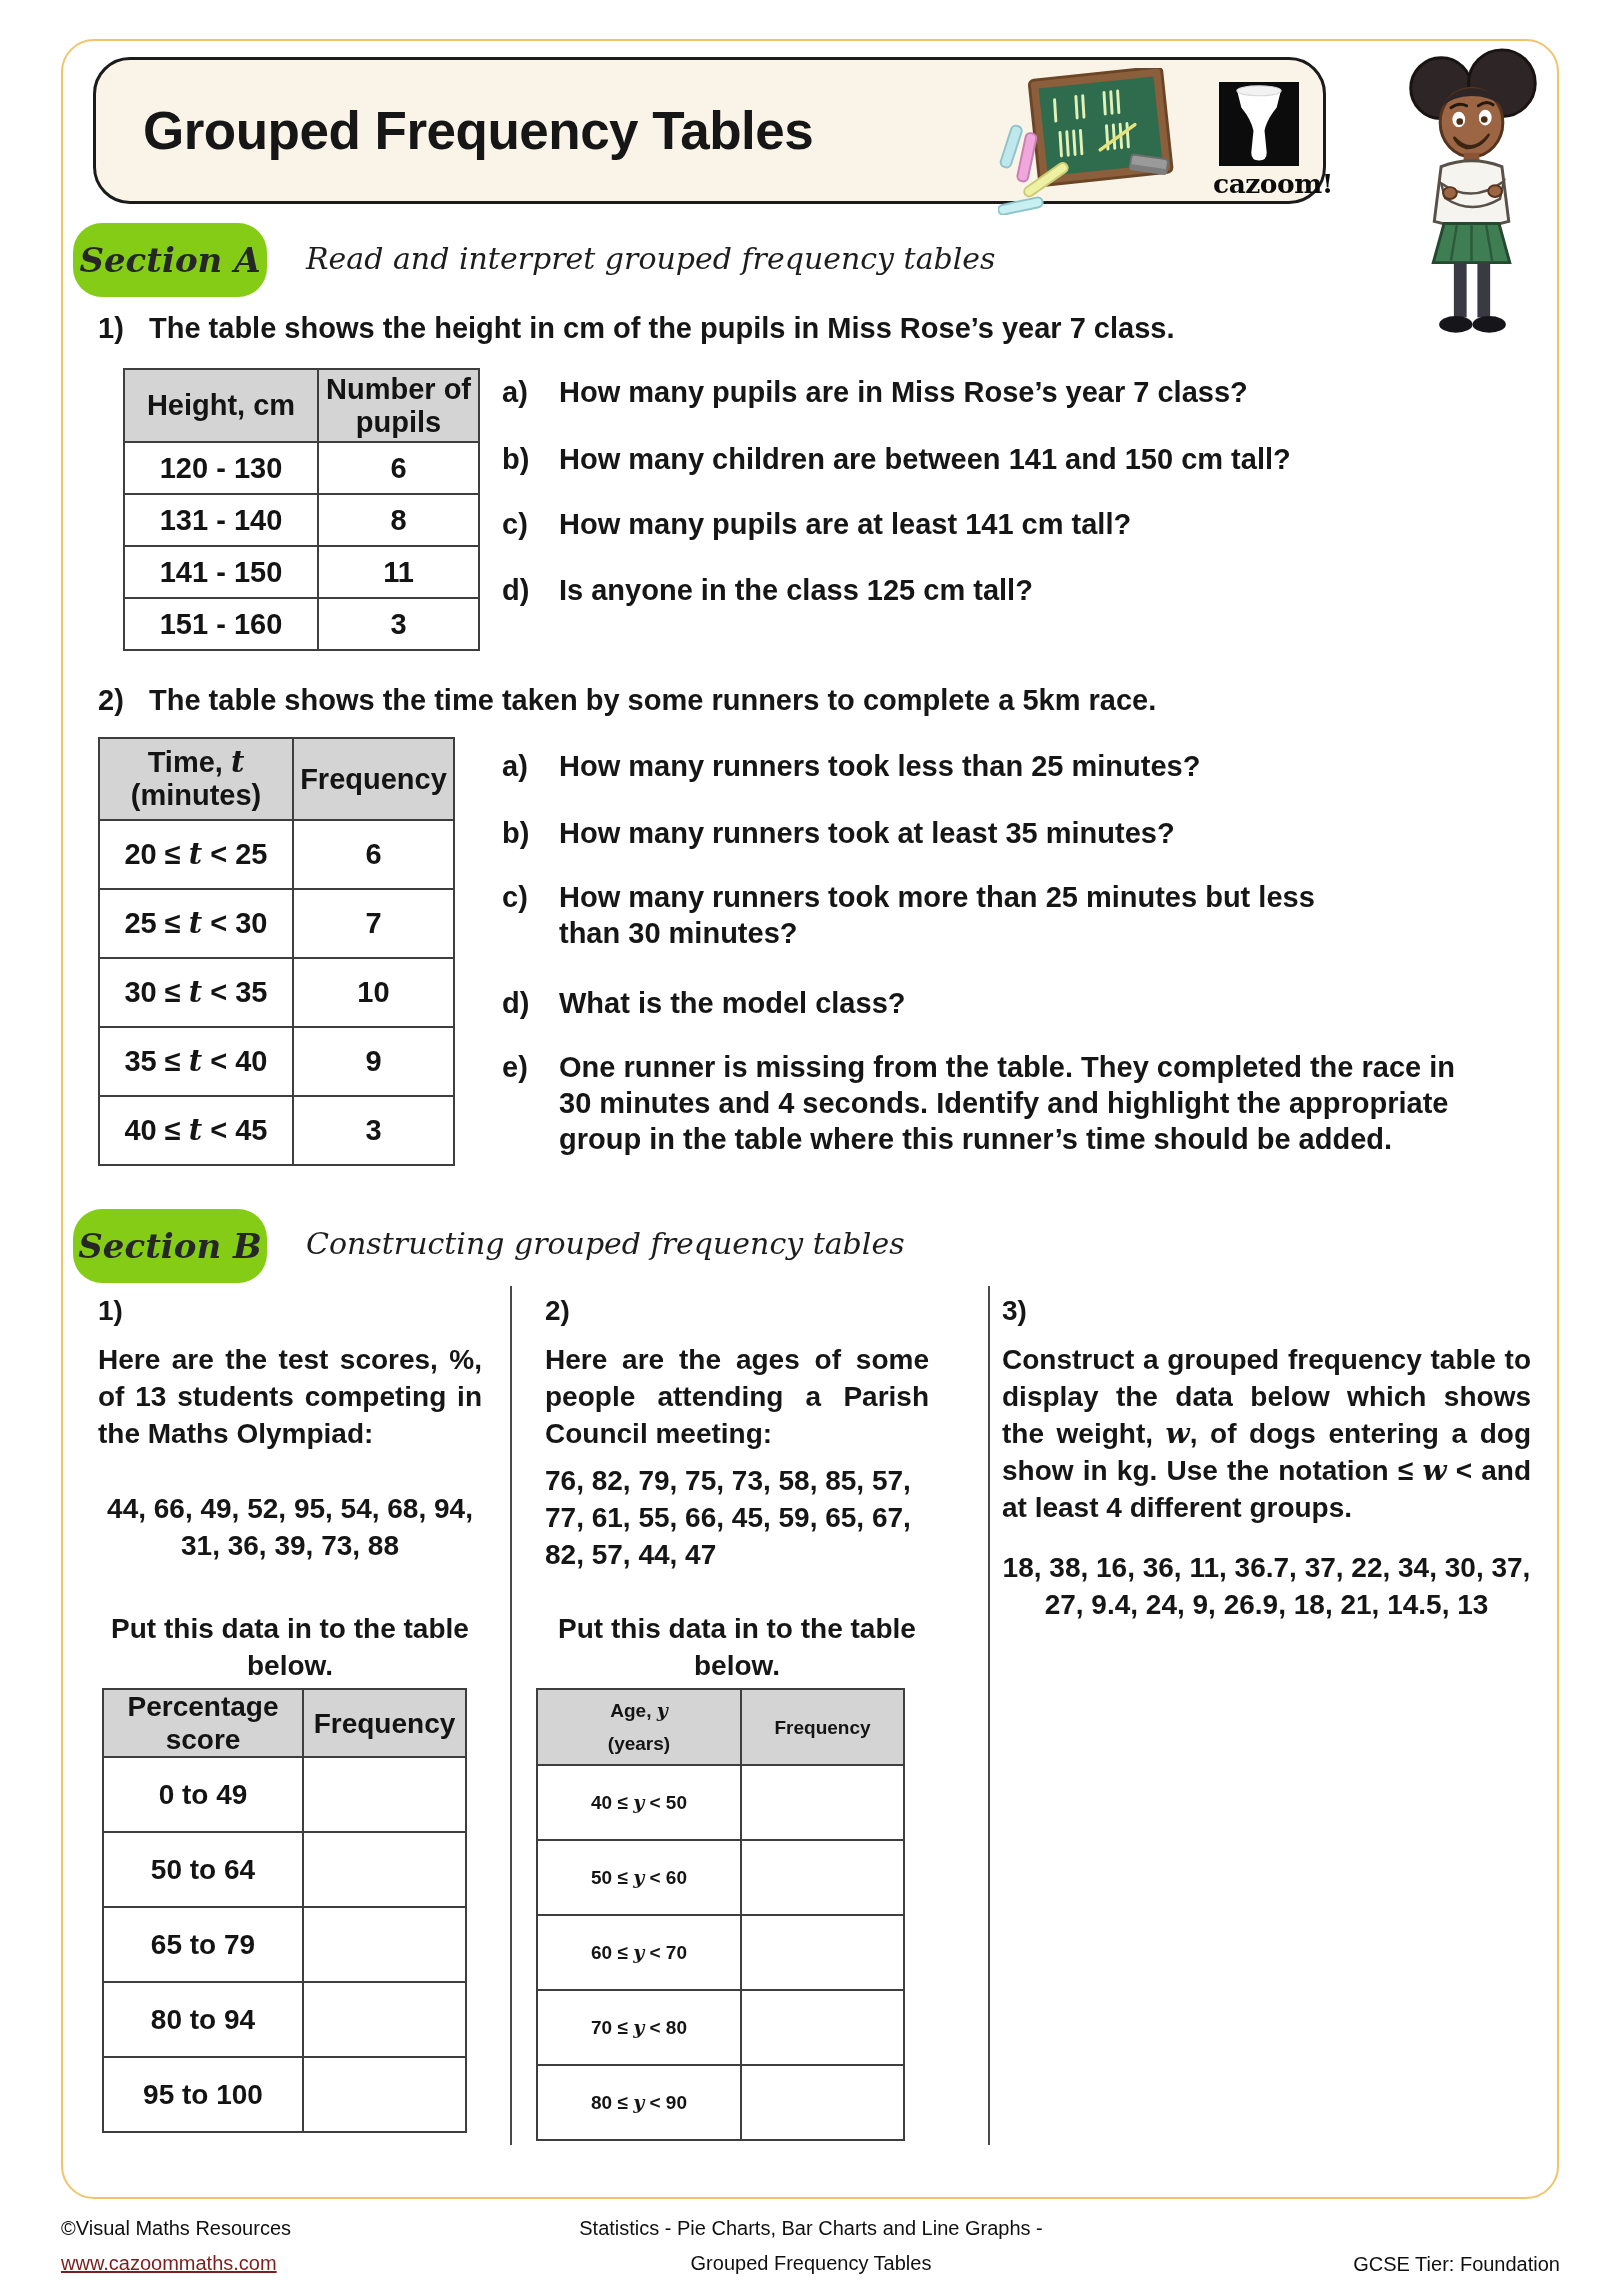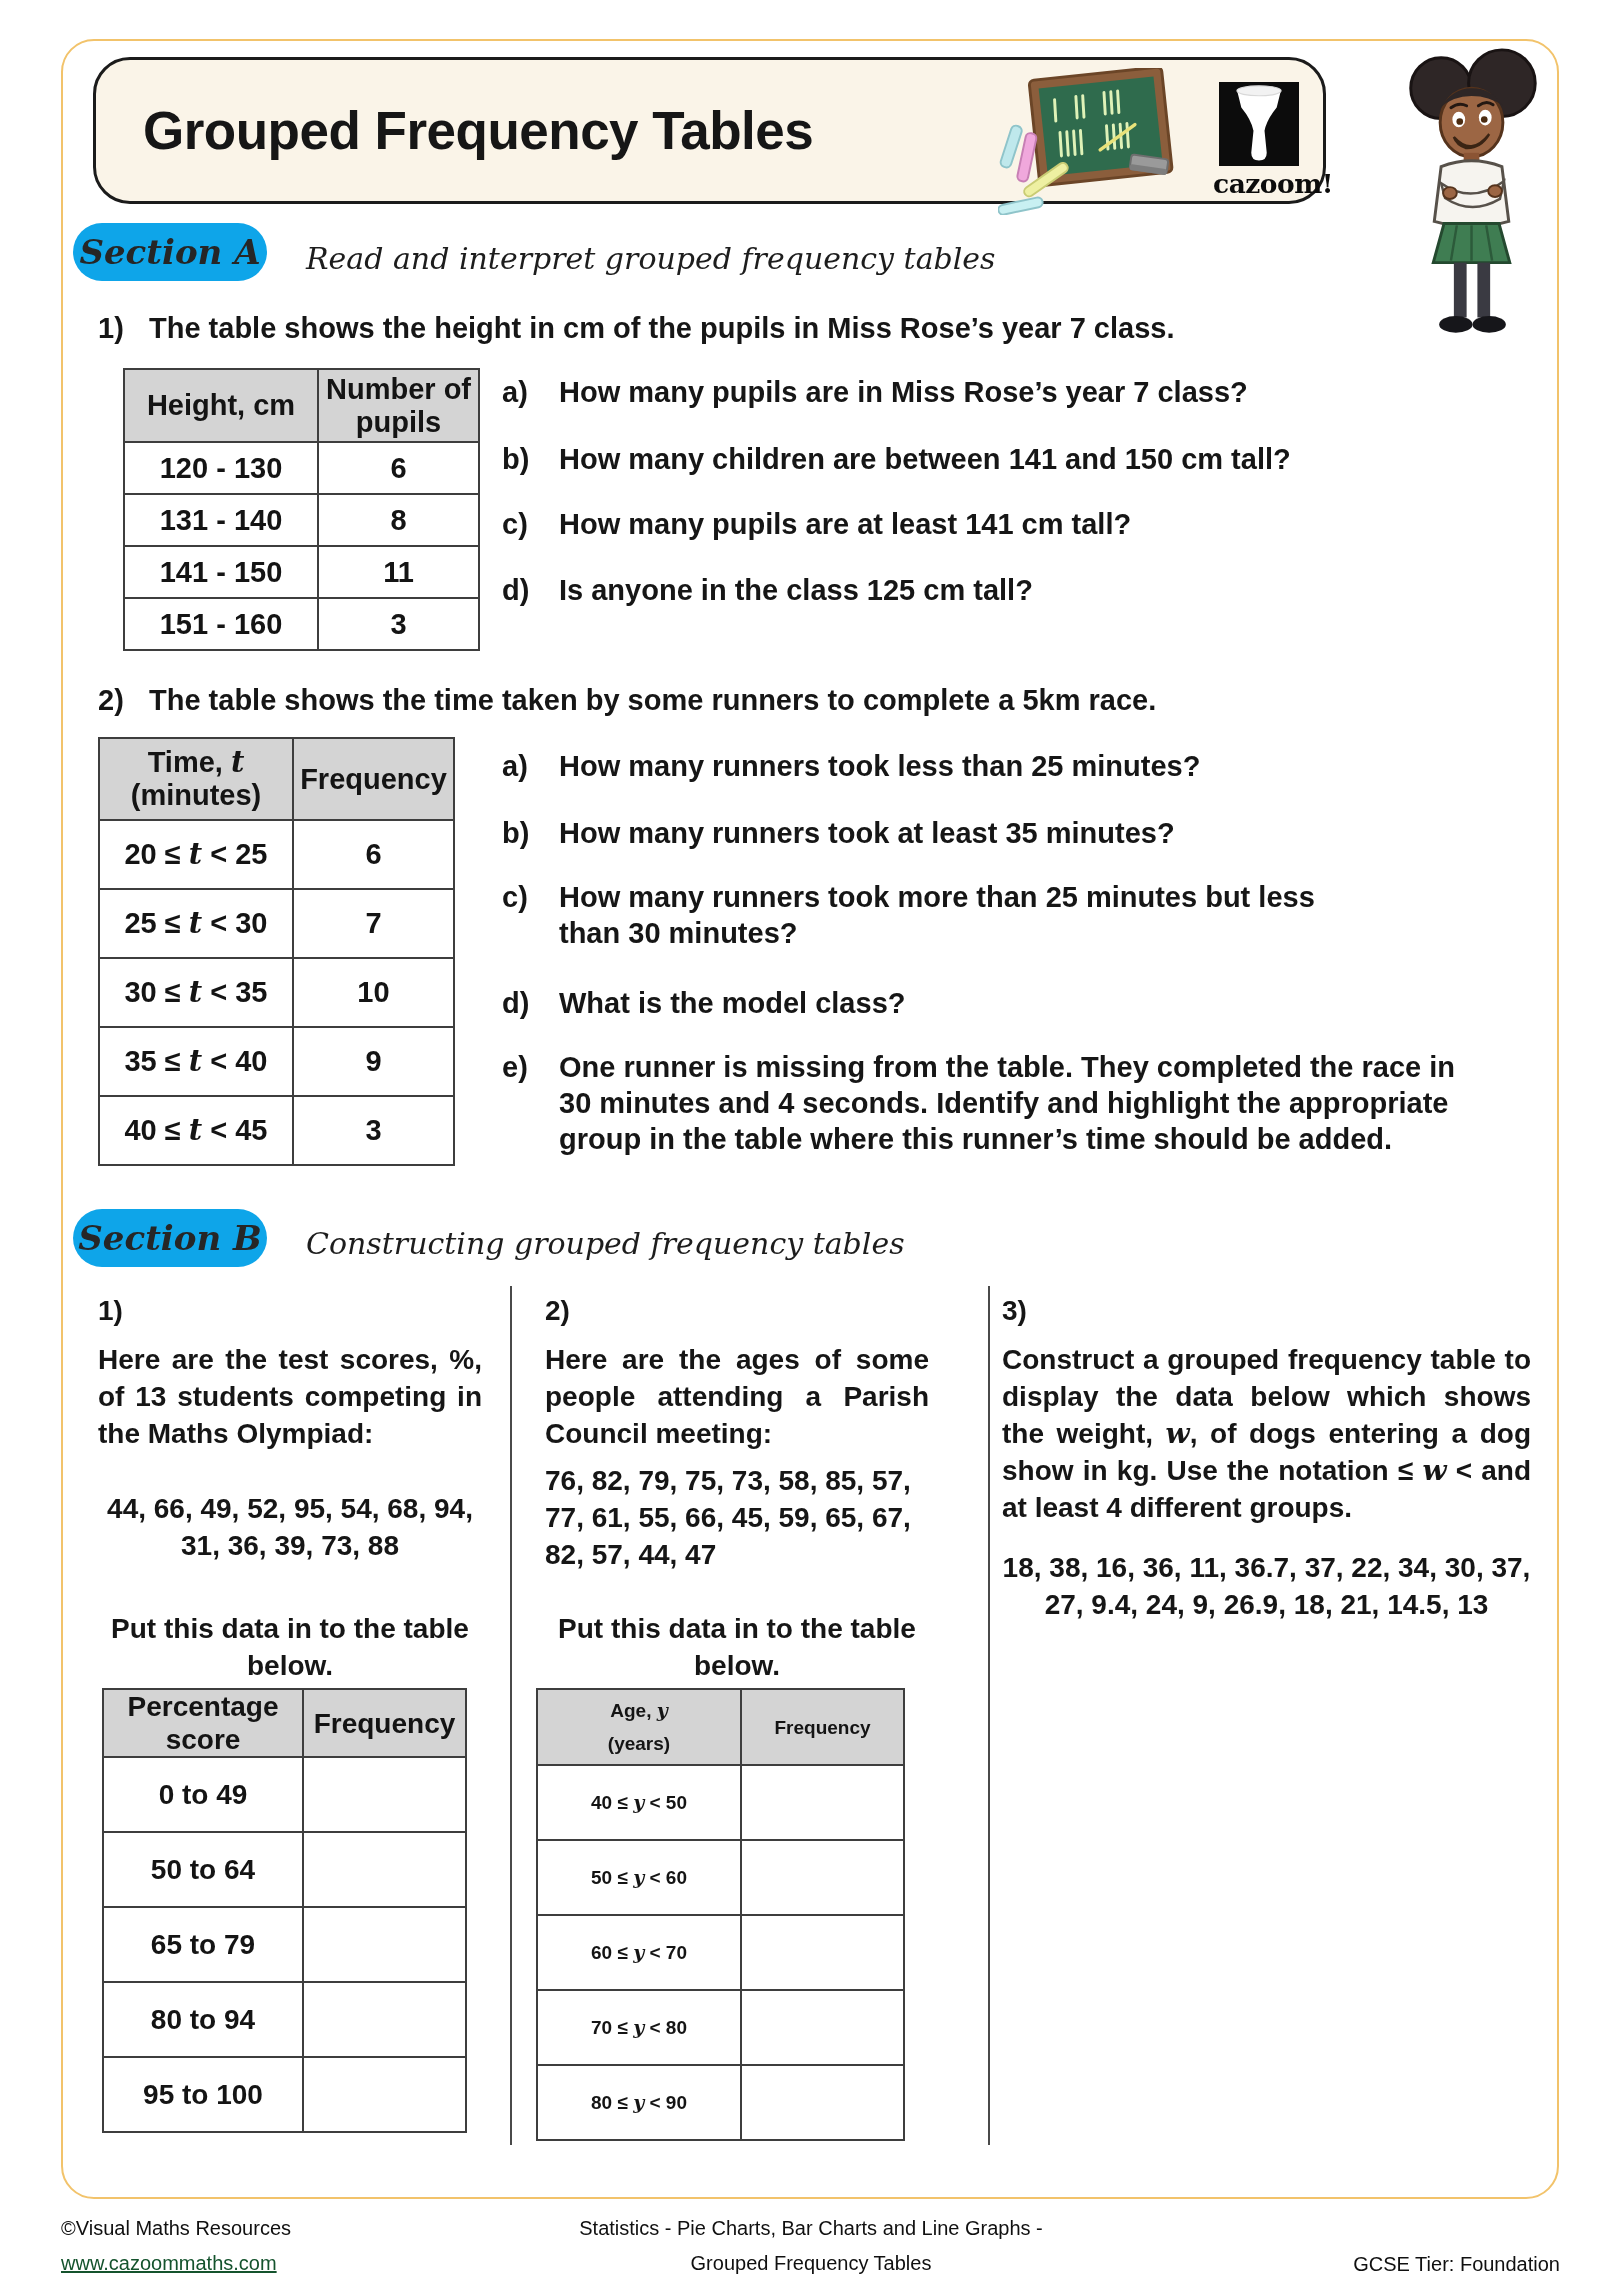--- a/index.html
+++ b/index.html
@@ -21,21 +21,21 @@
     position:absolute;left:47px;top:0;height:141px;display:flex;align-items:center;
     margin:0;font-size:53px;font-weight:bold;letter-spacing:-0.5px;color:#161616;
   }
   .board-icon{position:absolute;left:902px;top:7.8px;width:181px;height:147px;}
   .cazoom-logo{position:absolute;left:1117px;top:21.6px;width:92px;text-align:center;}
   .cazoom-box{width:80px;height:84px;background:#0c0c0c;margin:0 auto;display:block;}
   .cazoom-text{font-family:"DejaVu Serif",serif;font-weight:bold;font-size:26.5px;color:#0c0c0c;margin-top:2px;letter-spacing:-0.5px;}
   .girl{position:absolute;left:1396px;top:45px;width:153px;height:298px;}
   
   .section-pill{
-    position:absolute;left:73px;width:194px;height:58px;background:#0ea5e9;border-radius:29px;
+    position:absolute;left:73px;width:194px;height:74px;background:#84cc16;border-radius:29px;
     display:flex;align-items:center;justify-content:center;
     font-family:"DejaVu Serif",serif;font-style:italic;font-weight:bold;font-size:34px;color:#262626;
   }
   .section-sub{
     position:absolute;left:306px;font-family:"DejaVu Serif",serif;font-style:italic;
     font-size:30px;color:#1d1d1d;
   }
   
   .q-line{position:absolute;display:flex;font-weight:bold;font-size:29px;color:#161616;}
   .q-line .num{width:51px;flex:none;}
@@ -48,21 +48,21 @@
   table.gt{border:2.9px solid #3e3e3e;}
   table.gt th{background:#D4D4D4;font-weight:bold;}
   .mv{font-family:"DejaVu Serif",serif;font-style:italic;font-weight:bold;}
   
   .colpar{position:absolute;font-weight:bold;font-size:28px;color:#161616;line-height:37px;}
   .just{text-align:justify;}
   .cen{text-align:center;}
   .vdiv{position:absolute;top:1286px;height:859px;width:2px;background:#4a4a4a;}
   
   .foot{position:absolute;font-size:20px;color:#101010;line-height:35px;}
-  .foot a{color:#14532d;text-decoration:underline;}
+  .foot a{color:#7f1d1d;text-decoration:underline;}
 </style>
 </head>
 <body>
 
 <div class="page-border"></div>
 
 <div class="title-box">
   <h1>Grouped Frequency Tables</h1>
 
   <svg class="board-icon" viewBox="0 0 185 150">

